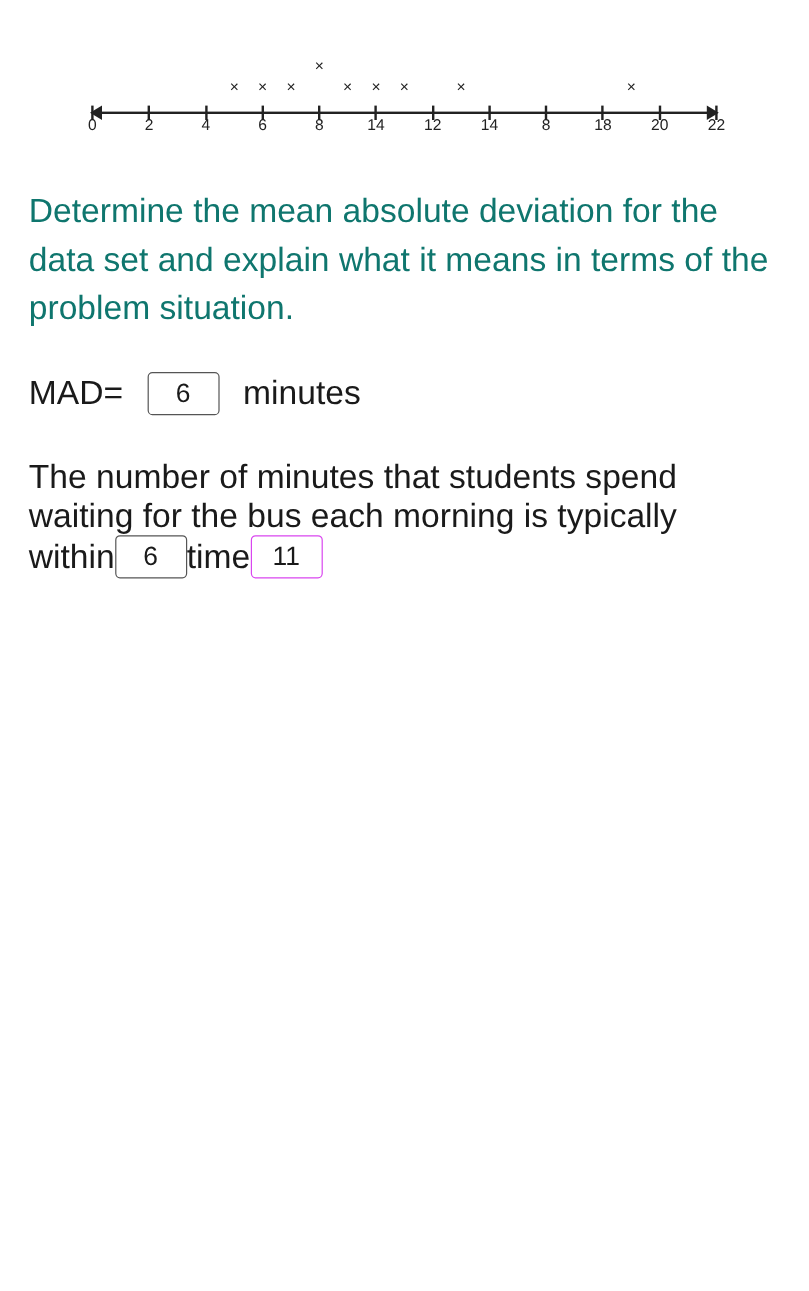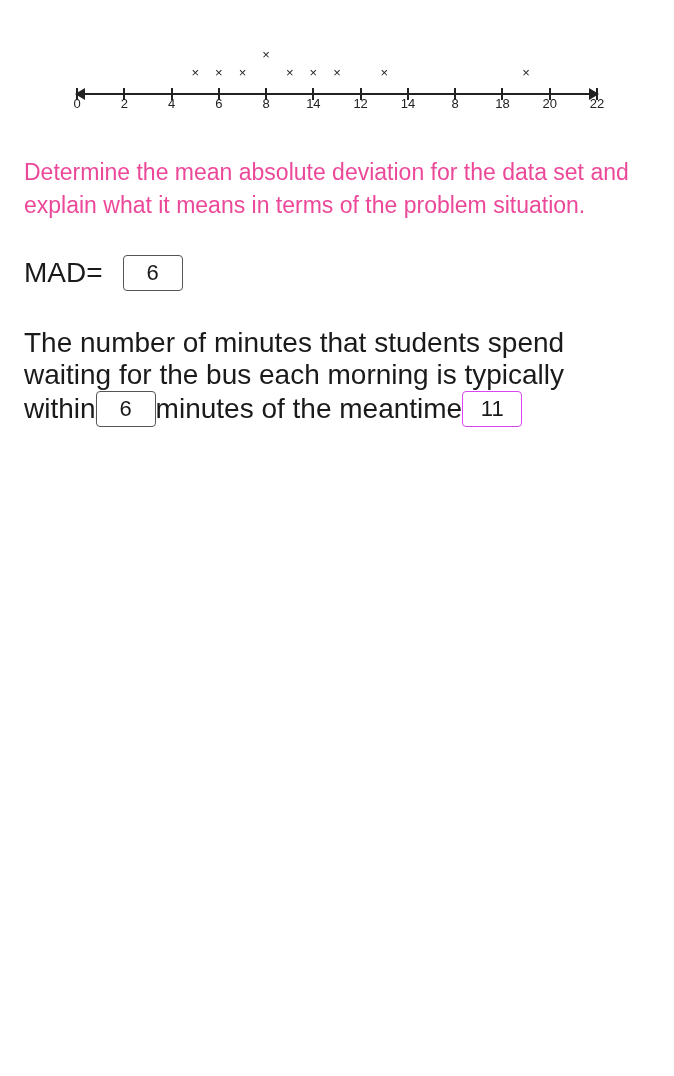--- a/index.html
+++ b/index.html
@@ -100,24 +100,24 @@
 
     .x-mark {
       position: absolute;
       font-size: 13px;
       font-family: Arial, sans-serif;
       color: #222;
       transform: translateX(-50%);
     }
 
     .question-text {
-      font-size: 23px;
+      font-size: 28px;
       line-height: 1.45;
       margin-bottom: 32px;
-      color: #ec4899;
+      color: #0f766e;
       font-family: Arial, sans-serif;
       font-weight: 400;
     }
 
     .mad-row {
       display: flex;
       align-items: center;
       gap: 20px;
       margin-bottom: 36px;
       font-size: 28px;
@@ -221,26 +221,26 @@
     <div class="tick-mark" style="left: calc(22/22 * 100%)"></div>
     <span class="tick-label" style="left: calc(22/22 * 100%)">22</span>
   </div>
 </div>
 
 <div class="question-text">Determine the mean absolute deviation for the data set and explain what it means in terms of the problem situation.</div>
 
 <div class="mad-row">
   <span class="mad-label">MAD=</span>
   <span class="input-box">6</span>
+  <span>minutes</span>
 </div>
 
 <div class="explanation-block">
   <span>The number of minutes that students spend waiting for the bus each morning is typically</span>
   <br>
   <div class="explanation-line">
     <span>within</span>
     <span class="input-box">6</span>
-    <span>minutes of the mean</span>
     <br>
     <span>time</span>
     <span class="input-box highlighted">11</span>
   </div>
 </div>
 
 </body></html>

